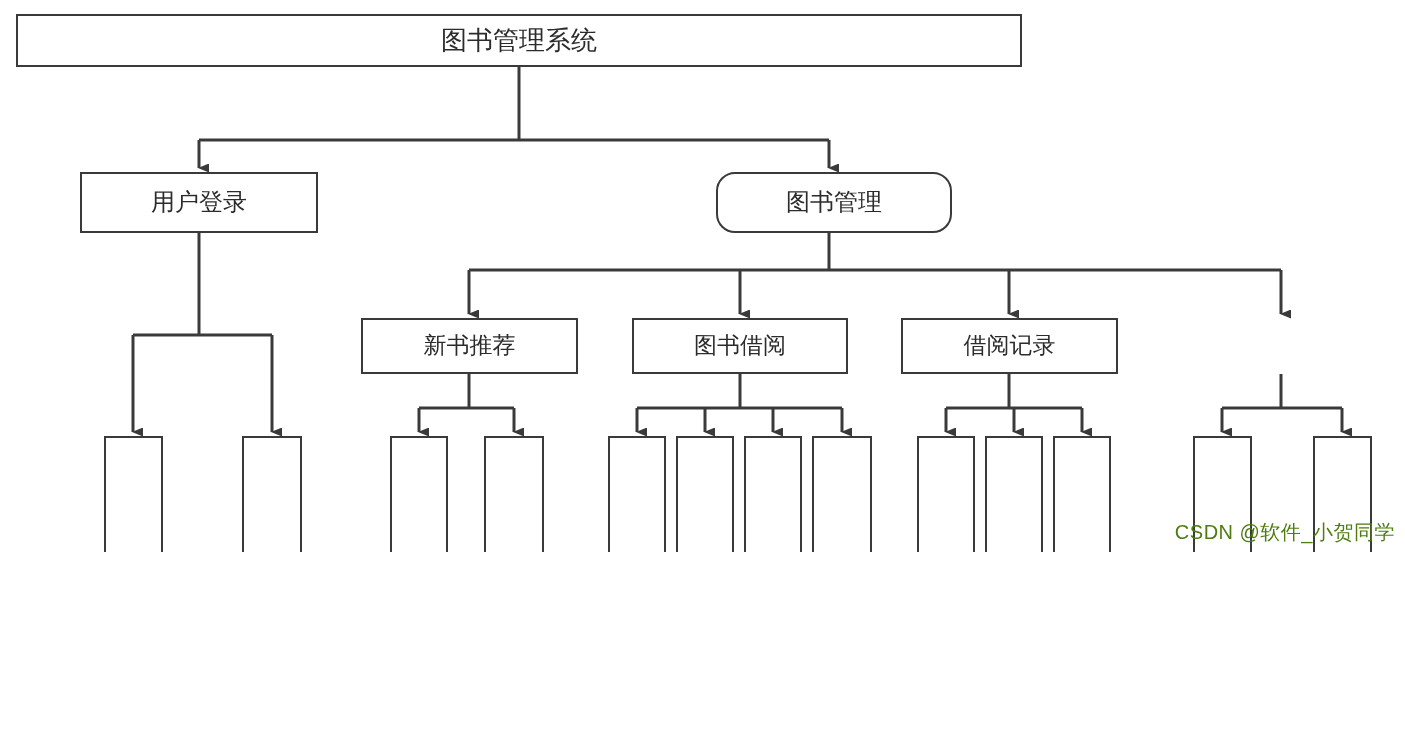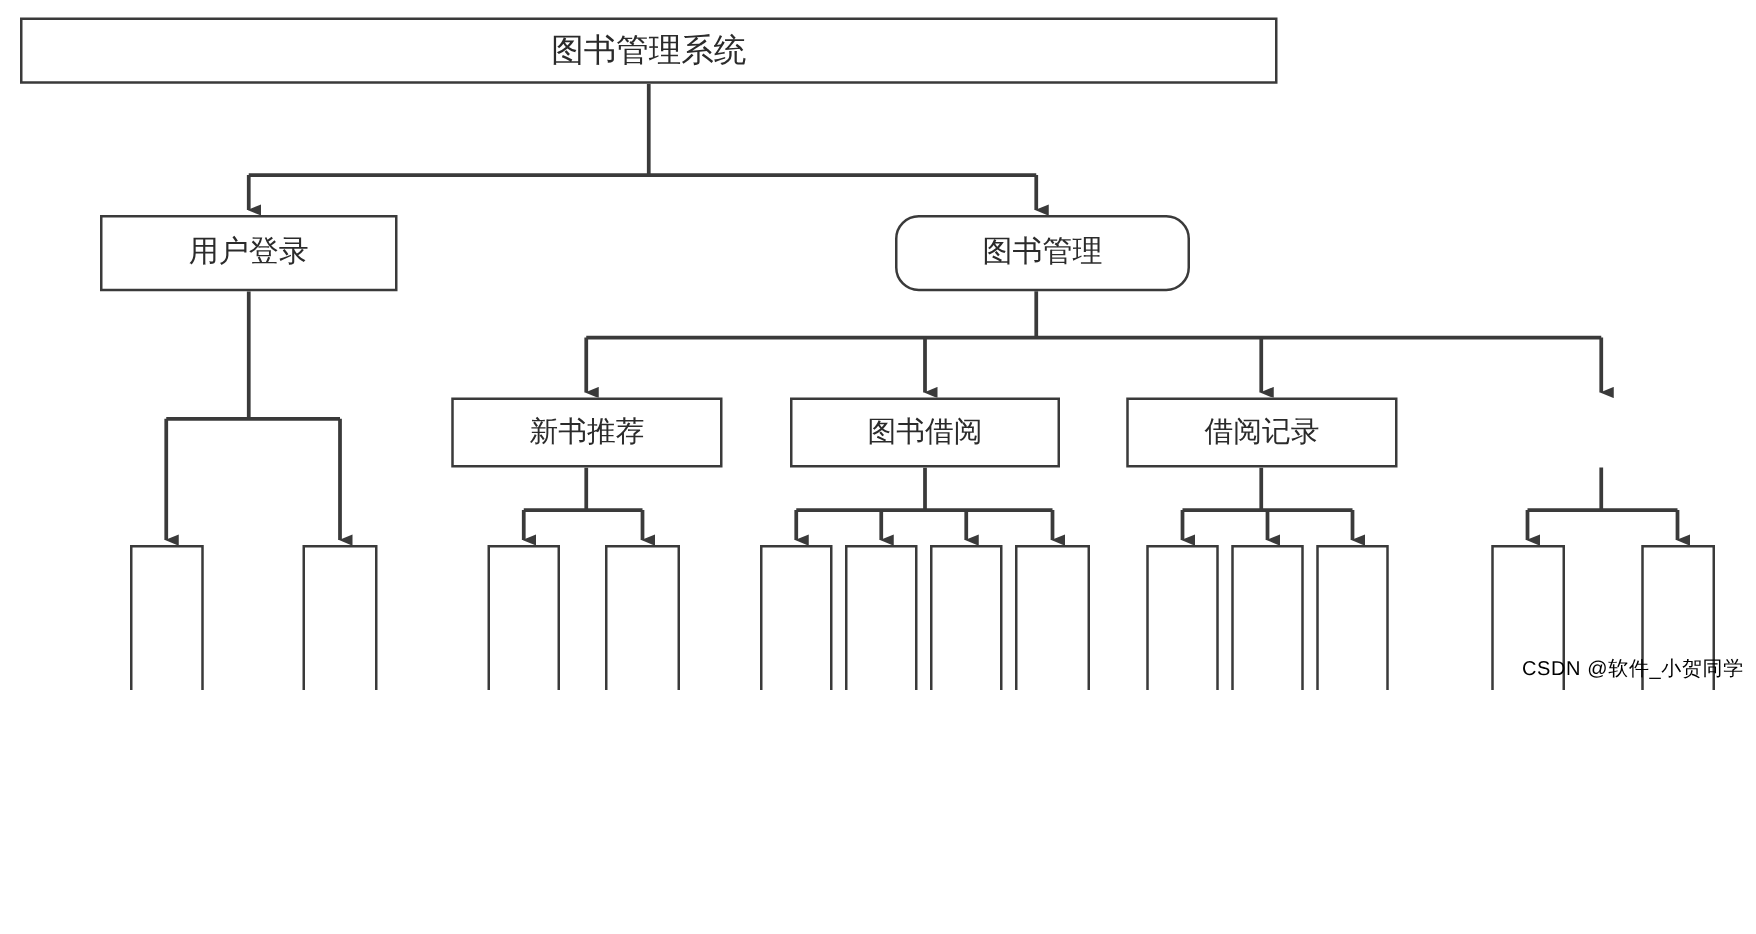--- a/index.html
+++ b/index.html
@@ -63,22 +63,22 @@
   }
   .node .htext {
     display: block;
     line-height: 1.1;
     white-space: nowrap;
   }
   #watermark {
     position: absolute;
     right: 10px;
     bottom: 6px;
-    font-size: 16px;
-    color: #000000;
+    font-size: 20px;
+    color: #4d7c0f;
     letter-spacing: 0.5px;
     white-space: nowrap;
     z-index: 5;
     user-select: none;
   }
 </style>
 </head>
 <body>
 
 <div id="diagram-root">

